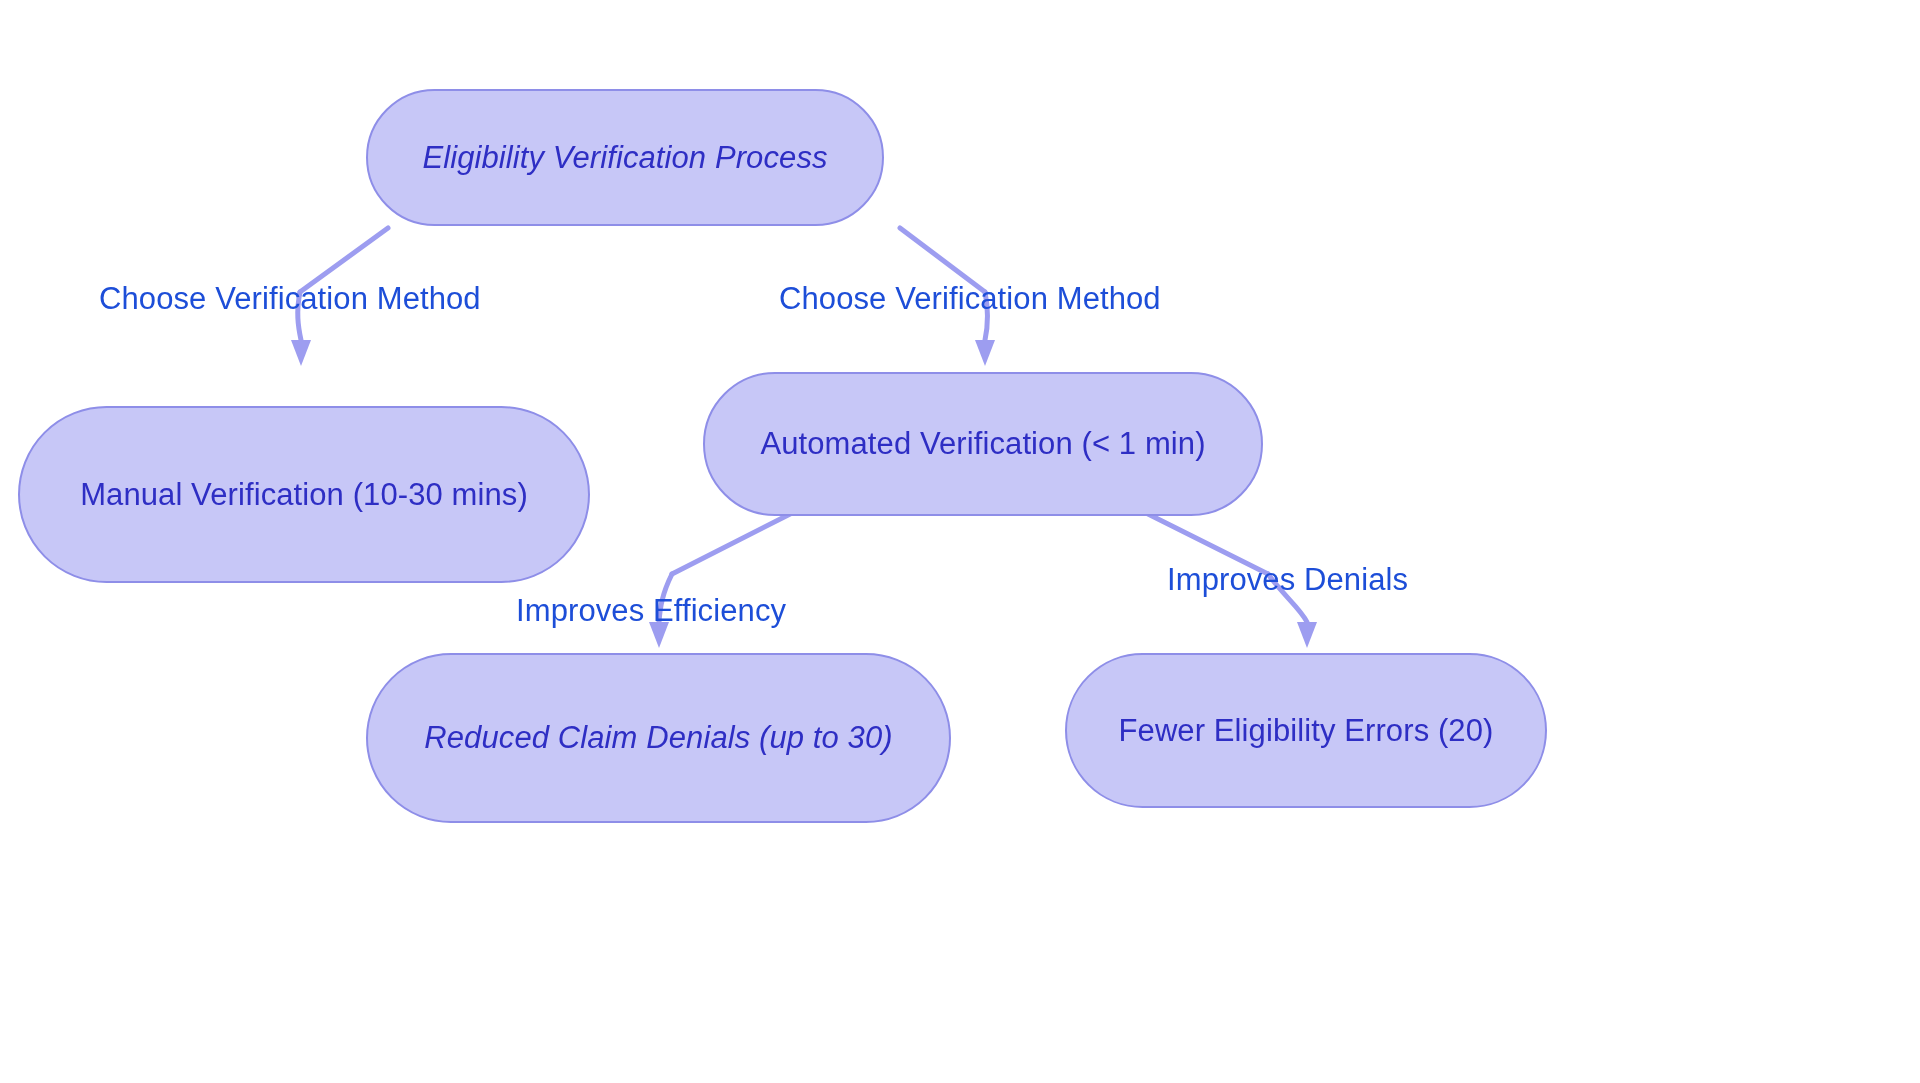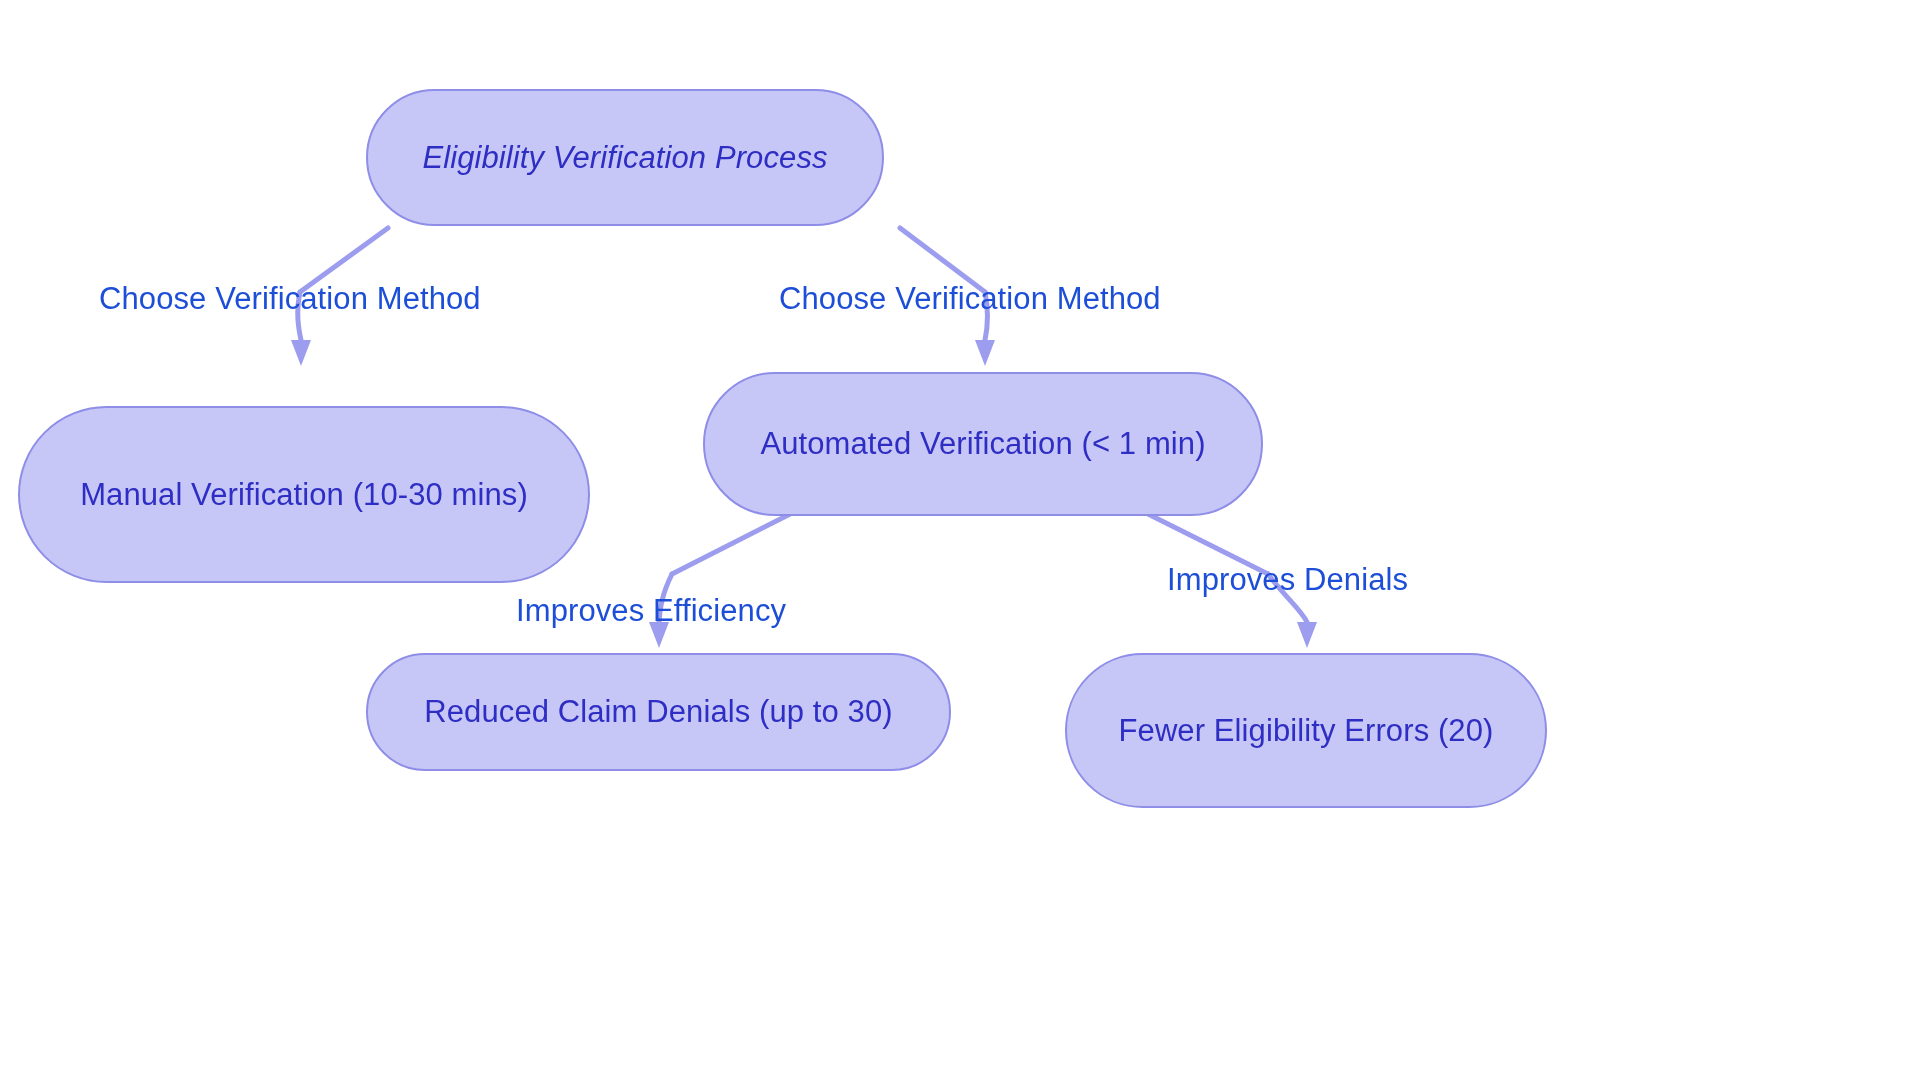--- a/index.html
+++ b/index.html
@@ -83,21 +83,21 @@
   <div id="nodes-group">
       <div class="node" style="left: 366px; top: 89px; width: 518px; height: 137px; font-style: italic;">
         <span>Eligibility Verification Process</span>
       </div>
       <div class="node" style="left: 18px; top: 372px; width: 572px; height: 177px; margin-top: 34px;">
         <span>Manual Verification (10-30 mins)</span>
       </div>
       <div class="node" style="left: 703px; top: 372px; width: 560px; height: 144px;">
         <span>Automated Verification (&lt; 1 min)</span>
       </div>
-      <div class="node" style="left: 366px; top: 653px; width: 585px; height: 118px;">
+      <div class="node" style="left: 366px; top: 653px; width: 585px; height: 170px; font-style: italic;">
         <span>Reduced Claim Denials (up to 30)</span>
       </div>
       <div class="node" style="left: 1065px; top: 653px; width: 482px; height: 155px;">
         <span>Fewer Eligibility Errors (20)</span>
       </div>
     </div>
   <div id="labels-group">
       <div class="edge-label" style="left: 99px; top: 281px; width: 408px;">Choose Verification Method</div>
       <div class="edge-label" style="left: 779px; top: 281px; width: 408px;">Choose Verification Method</div>
       <div class="edge-label" style="left: 516px; top: 562px; width: 283px; margin-top: 31px;">Improves Efficiency</div>

